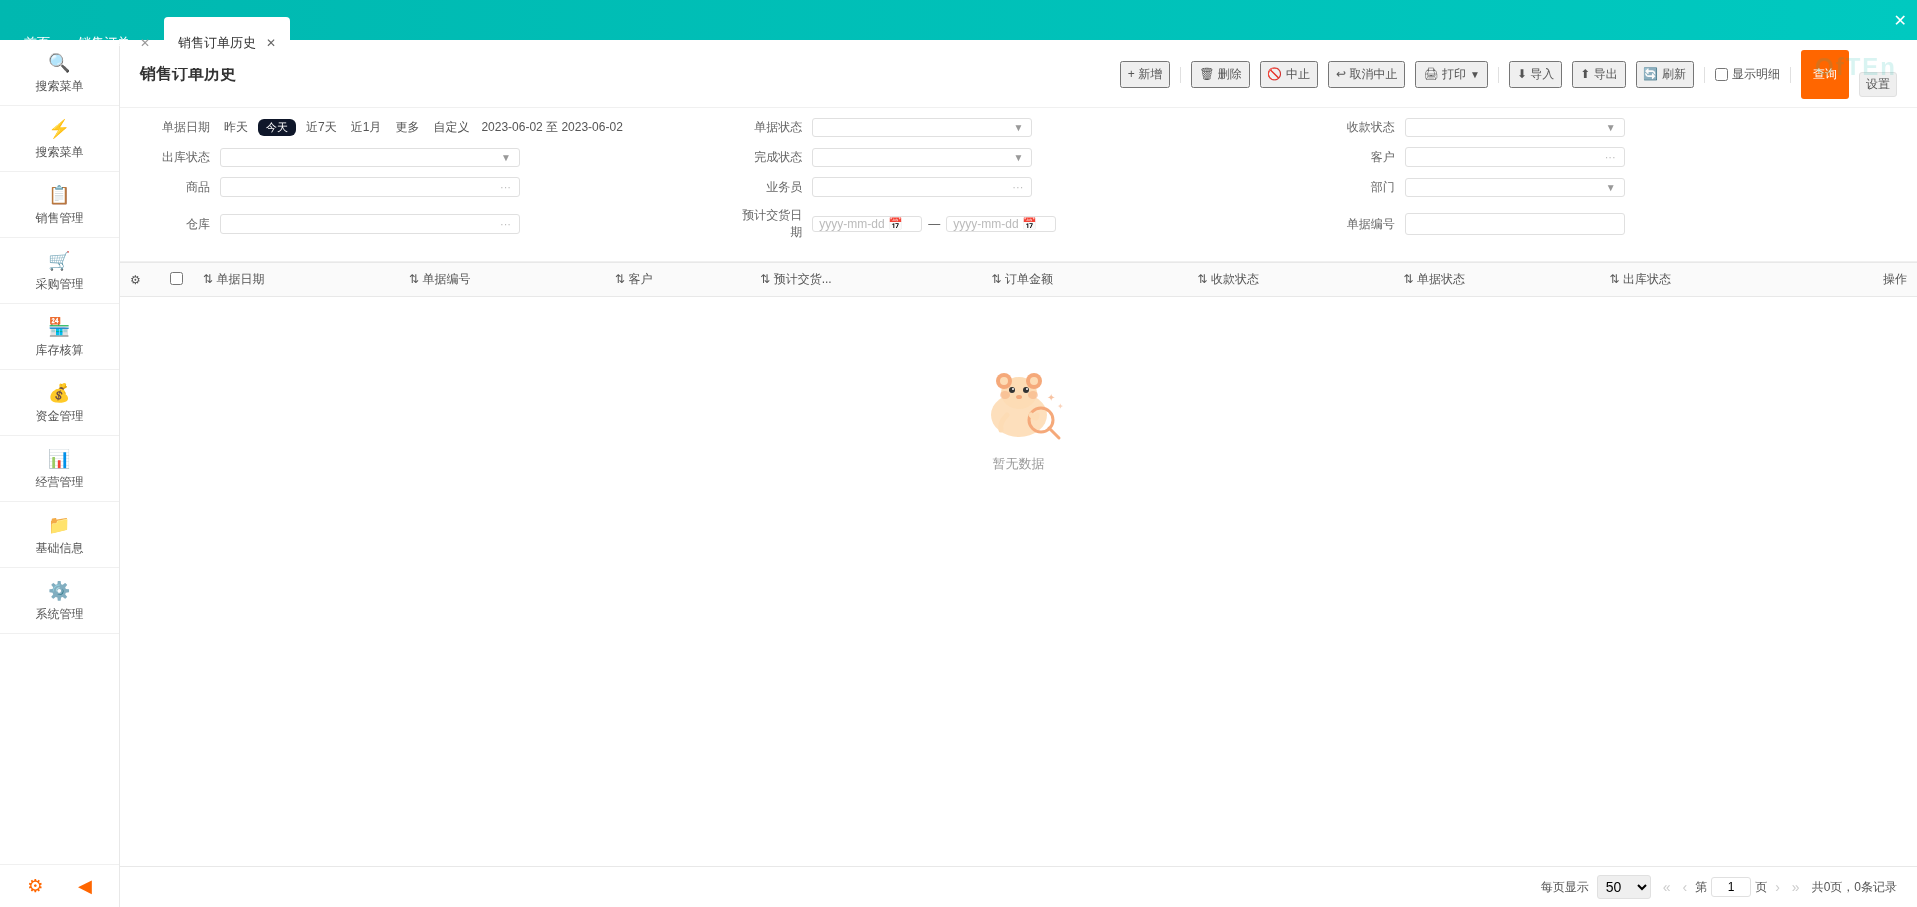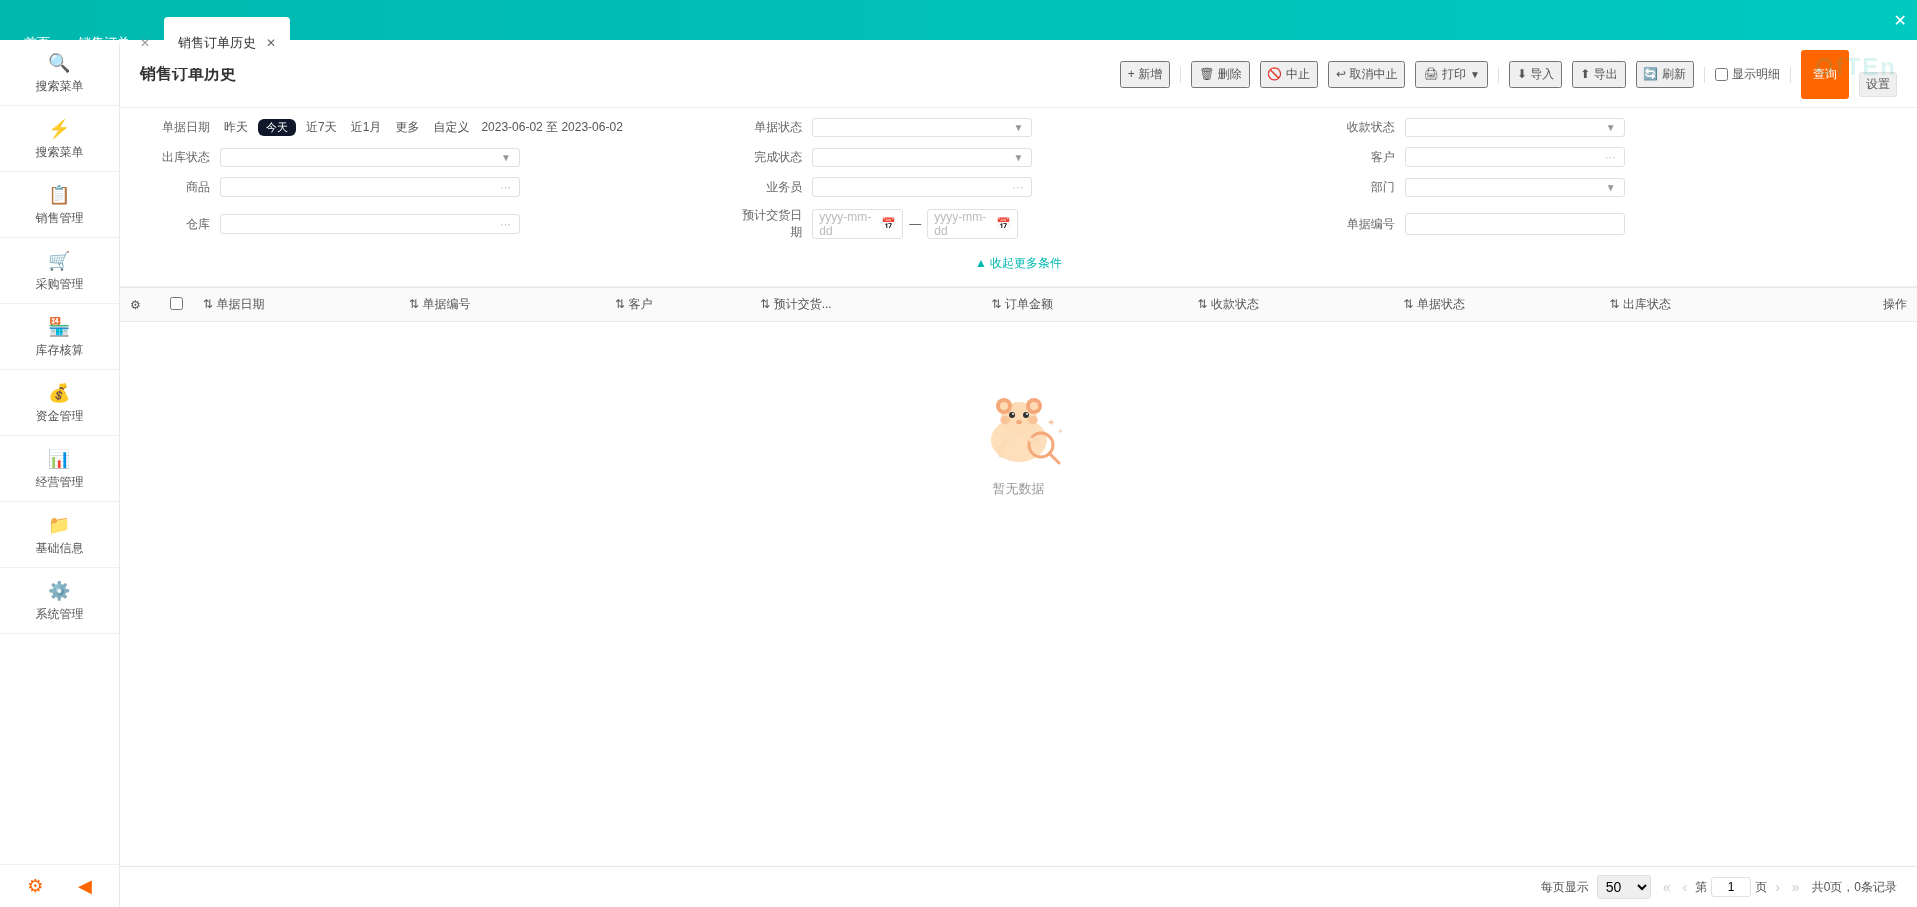--- a/index.html
+++ b/index.html
@@ -47,21 +47,21 @@
     .select-control { display: flex; align-items: center; border: 1px solid #e0e0e0; border-radius: 3px; padding: 3px 8px; min-width: 200px; cursor: pointer; background: white; font-size: 12px; color: #999; }
     .select-control .arrow { margin-left: auto; color: #999; font-size: 10px; }
 
     .input-control { border: 1px solid #e0e0e0; border-radius: 3px; padding: 3px 8px; font-size: 12px; color: #999; background: white; min-width: 120px; }
     .filter-section { display: flex; align-items: center; flex: 1; }
 
     
     .filter-3col { display: flex; width: 100%; margin-bottom: 10px; }
     .filter-3col .filter-section { flex: 1; display: flex; align-items: center; }
 
-    .date-picker-input { border: 1px solid #e0e0e0; border-radius: 3px; padding: 0 6px; font-size: 12px; color: #bbb; width: 91px; display: flex; align-items: center; gap: 4px; background: white; cursor: pointer; }
+    .date-picker-input { border: 1px solid #e0e0e0; border-radius: 3px; padding: 0 6px; font-size: 12px; color: #bbb; width: 110px; display: flex; align-items: center; gap: 4px; background: white; cursor: pointer; }
 
     .collapse-btn { display: flex; align-items: center; justify-content: center; color: #00b8b0; font-size: 12px; cursor: pointer; padding: 4px 0; width: 100%; }
 
     
     .table-area { flex: 1; overflow: auto; padding: 0; }
     .data-table { width: 100%; border-collapse: collapse; font-size: 12px; }
     .data-table th { background: #fafafa; border-bottom: 1px solid #e8e8e8; border-top: 1px solid #e8e8e8; padding: 8px 10px; text-align: left; color: #555; font-weight: normal; white-space: nowrap; }
     .data-table td { padding: 8px 10px; border-bottom: 1px solid #f0f0f0; color: #333; }
     .th-settings { width: 40px; text-align: center; }
     .th-checkbox { width: 30px; text-align: center; }
@@ -290,23 +290,20 @@
             <span>yyyy-mm-dd</span>
             <span>📅</span>
           </div>
         </div>
         <div class="filter-section" style="padding-left:20px;">
           <span class="filter-label">单据编号</span>
           <input type="text" class="input-control" style="min-width: 220px;">
         </div>
       </div>
 
-      <div class="collapse-btn">
-        <span>▲ 收起更多条件</span>
-      </div>
     </div>
 
     <div class="table-area">
       <table class="data-table">
         <thead>
           <tr>
             <th class="th-settings">⚙</th>
             <th class="th-checkbox"><input type="checkbox" style=""></th>
             <th>
               <span>⇅ 单据日期</span>

